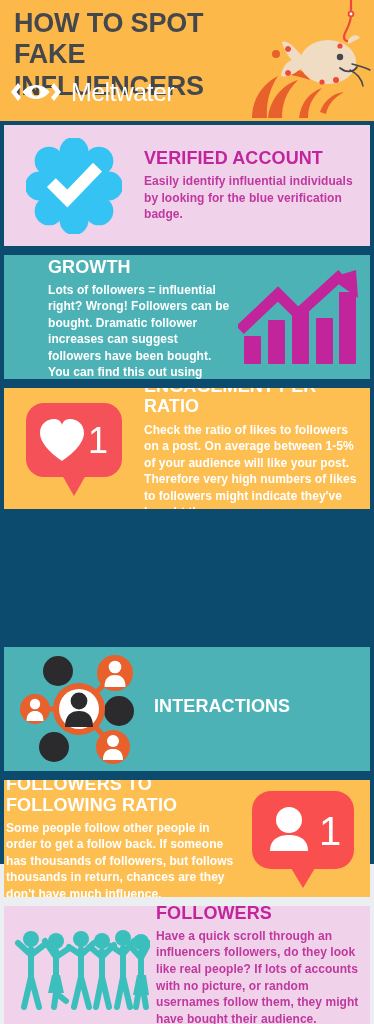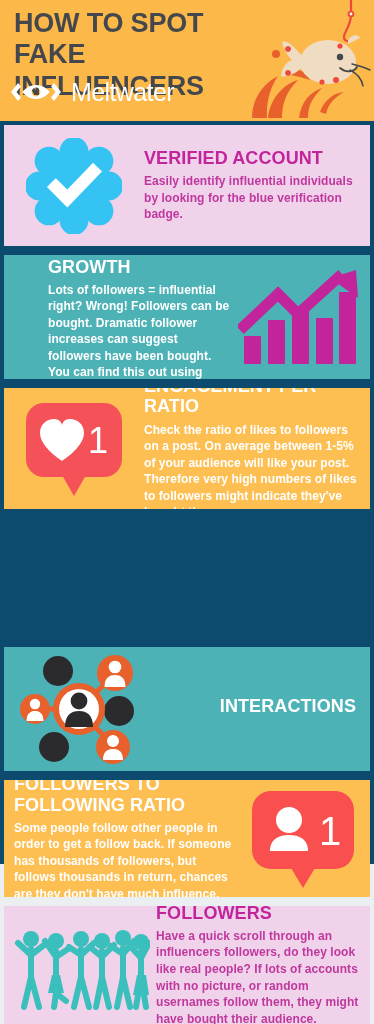--- a/index.html
+++ b/index.html
@@ -83,35 +83,35 @@
   .teal-bg .body { color: #ffffff; }
   .amber-bg { background: #fdbf52; }
   .amber-bg .heading { color: #ffffff; }
   .amber-bg .body { color: #ffffff; }
 
   
   #s-verified    { top: 125px; height: 121px; }
   #s-growth      { top: 255px; height: 124px; }
   #s-engagement  { top: 388px; height: 121px; }
   #s-comments    { top: 518px; height: 120px; }
-  #s-interact    { top: 647px; height: 124px; text-align: right; }
+  #s-interact    { top: 647px; height: 124px; }
   #s-ratio       { top: 780px; height: 117px; }
   #s-followers   { top: 906px; height: 118px; }
 
   #s-verified .art-cell   { width: 140px; }
   #s-verified .txt-cell   { padding-right: 14px; }
   #s-growth   .txt-cell   { padding-left: 18px; margin-left: 26px; }
   #s-growth   .art-cell   { width: 140px; }
   #s-engagement .art-cell { width: 140px; }
   #s-engagement .txt-cell { padding-right: 6px; }
   #s-comments .txt-cell   { padding-left: 18px; }
   #s-comments .art-cell   { width: 130px; }
   #s-interact .art-cell   { width: 150px; }
   #s-interact .txt-cell   { padding-right: 14px; }
-  #s-ratio    .txt-cell   { padding-left: 10px; }
+  #s-ratio    .txt-cell   { padding-left: 2px; }
   #s-ratio    .art-cell   { width: 134px; }
   #s-followers .art-cell  { width: 152px; }
   #s-followers .txt-cell  { }
 
   svg { display: block; }
 </style>
 </head>
 <body>
 
 <div class="page">

